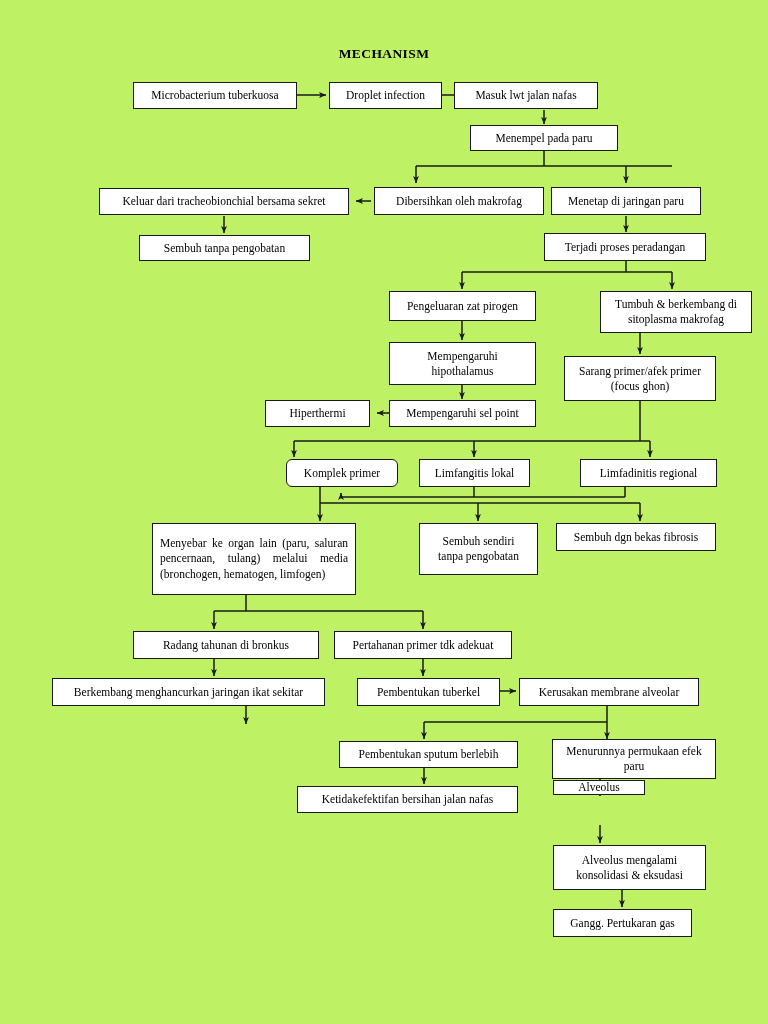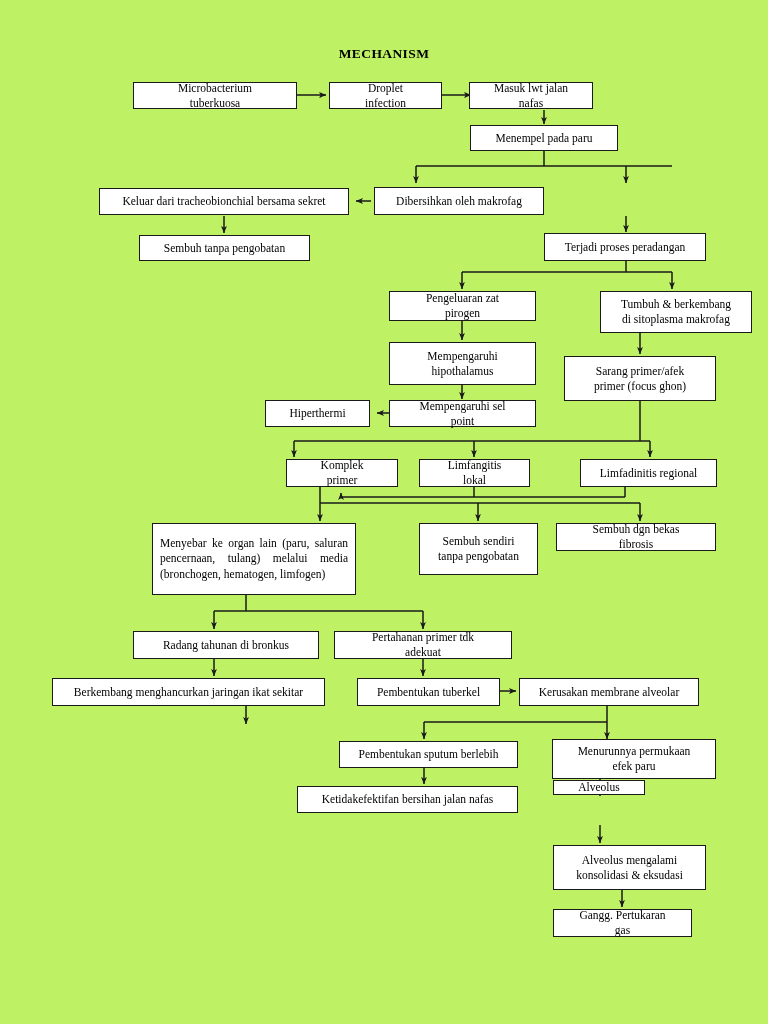--- a/index.html
+++ b/index.html
@@ -28,21 +28,21 @@
     position:absolute;
     box-sizing:border-box;
     border:1px solid #1a1a1a;
     background:#fff;
     display:flex;
     align-items:center;
     justify-content:center;
     text-align:center;
     font-size:11.5px;
     line-height:1.28;
-    padding:2px 18px;
+    padding:2px 9px;
     font-family:"Liberation Serif","DejaVu Serif",serif;
   }
   .node .lbl{display:block;width:100%;}
   .node.justify{
     justify-content:flex-start;
     text-align:justify;
     padding:4px 7px 4px 7px;
     line-height:1.34;
   }
   .node.justify .lbl{text-align:justify;text-align-last:left;}
@@ -139,32 +139,35 @@
   </svg>
 
   <div class="node" style="left:133px;top:82px;width:164px;height:27px;">
     <span class="lbl">Microbacterium tuberkuosa</span>
   </div>
 
   <div class="node" style="left:329px;top:82px;width:113px;height:27px;">
     <span class="lbl">Droplet infection</span>
   </div>
 
-  <div class="node" style="left:469px;top:82px;width:124px;height:27px;">
+  <div class="node" style="left:454px;top:82px;width:144px;height:27px;">
     <span class="lbl">Masuk lwt jalan nafas</span>
   </div>
 
   <div class="node" style="left:470px;top:125px;width:148px;height:26px;">
     <span class="lbl">Menempel pada paru</span>
   </div>
 
   <div class="node" style="left:374px;top:187px;width:170px;height:28px;">
     <span class="lbl">Dibersihkan oleh makrofag</span>
   </div>
 
+  <div class="node" style="left:551px;top:187px;width:150px;height:28px;">
+    <span class="lbl">Menetap di jaringan paru</span>
+  </div>
 
   <div class="node" style="left:99px;top:188px;width:250px;height:27px;">
     <span class="lbl">Keluar dari tracheobionchial bersama sekret</span>
   </div>
 
   <div class="node" style="left:139px;top:235px;width:171px;height:26px;">
     <span class="lbl">Sembuh tanpa pengobatan</span>
   </div>
 
   <div class="node" style="left:544px;top:233px;width:162px;height:28px;">
@@ -188,21 +191,21 @@
   </div>
 
   <div class="node" style="left:389px;top:400px;width:147px;height:27px;">
     <span class="lbl">Mempengaruhi sel point</span>
   </div>
 
   <div class="node" style="left:265px;top:400px;width:105px;height:27px;">
     <span class="lbl">Hiperthermi</span>
   </div>
 
-  <div class="node" style="left:286px;top:459px;width:112px;height:28px;">
+  <div class="node" style="left:286px;top:459px;width:112px;height:28px;border-radius:6px;">
     <span class="lbl">Komplek primer</span>
   </div>
 
   <div class="node" style="left:419px;top:459px;width:111px;height:28px;">
     <span class="lbl">Limfangitis lokal</span>
   </div>
 
   <div class="node" style="left:580px;top:459px;width:137px;height:28px;">
     <span class="lbl">Limfadinitis regional</span>
   </div>

